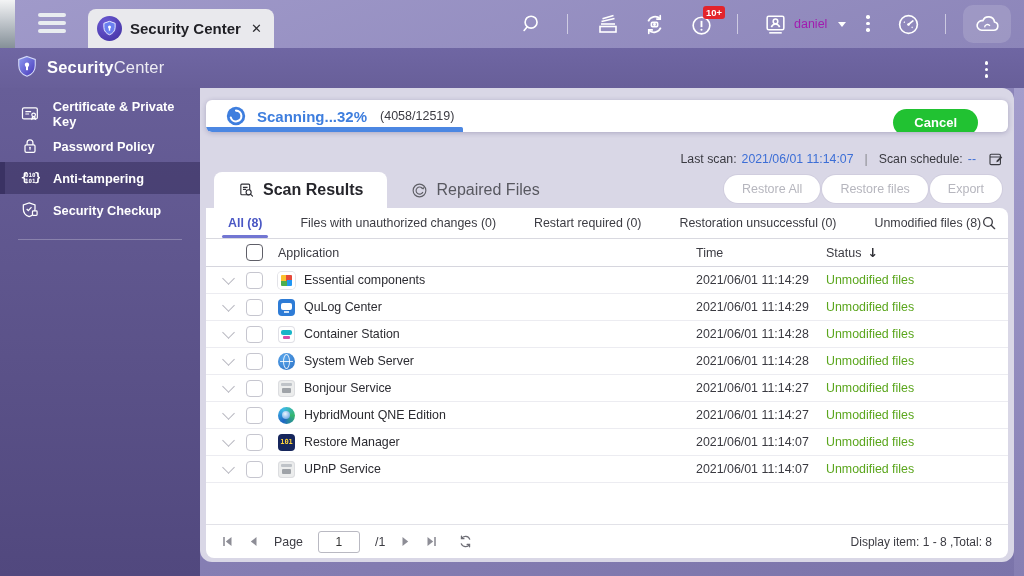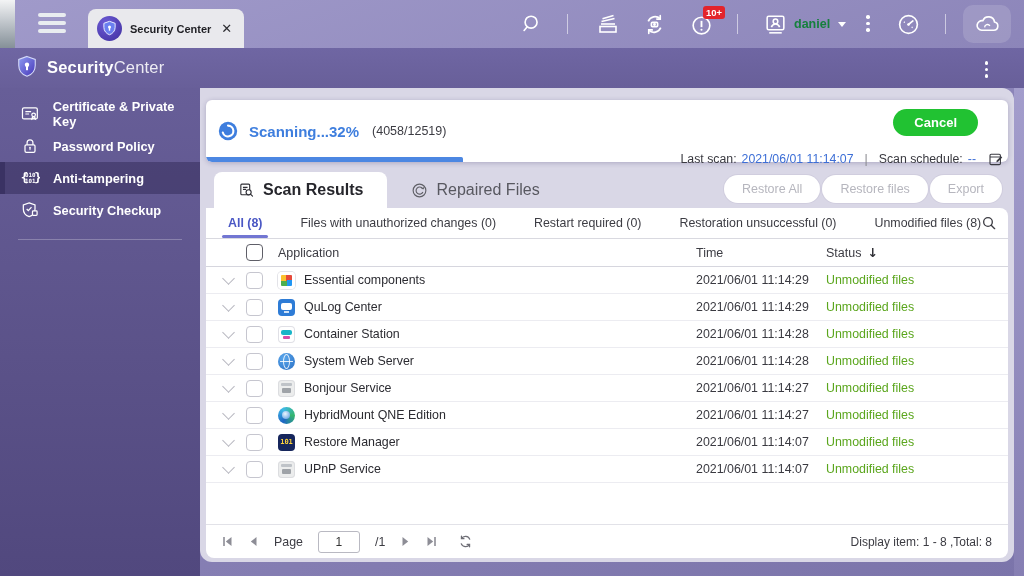--- a/index.html
+++ b/index.html
@@ -14,27 +14,27 @@
   .taskbar{position:absolute;left:0;top:0;width:1024px;height:48px;
     background:linear-gradient(100deg,#17242d 0%,#0c151c 40%,#07ate 0,#060a0e 100%);z-index:6}
   .edge-strip{position:absolute;left:0;top:0;width:15px;height:48px;
     background:linear-gradient(180deg,#f3f4f5 0%,#c7ccd1 40%,#859098 100%)}
   .hamburger{position:absolute;left:38px;top:13px;display:flex;flex-direction:column;gap:4px;cursor:pointer}
   .hamburger i{width:28px;height:4px;background:#e9edf0;border-radius:2px}
   .task-tab{position:absolute;left:88px;top:9px;height:39px;background:#e9e9ed;border-radius:8px 8px 0 0;
     display:flex;align-items:center;gap:8px;padding:0 12px 0 9px}
   .tab-shield{width:25px;height:25px;border-radius:50%;background:radial-gradient(circle at 35% 30%,#6d5bd6,#3f2f9e);
     display:flex;align-items:center;justify-content:center}
-  .task-tab .lbl{font-size:11px;color:#1f1f24;font-weight:bold}
+  .task-tab .lbl{font-size:15px;color:#1f1f24;font-weight:bold}
   .task-tab .x{font-size:13px;color:#2b2b30;font-weight:bold;margin-left:2px;cursor:pointer}
   .tb-ic{position:absolute;cursor:pointer}
   .tb-div{position:absolute;width:1px;height:20px;top:14px;background:rgba(255,255,255,.55)}
   .badge{position:absolute;top:-6px;left:14px;background:#e3242b;color:#fff;font-size:9.5px;font-weight:bold;
     border-radius:3px;padding:1px 3px;line-height:11px}
-  .user-name{position:absolute;left:794px;top:17px;color:#15803d;font-size:12.5px;font-weight:bold}
+  .user-name{position:absolute;left:794px;top:17px;color:#a21caf;font-size:12.5px;font-weight:normal}
   .caret{position:absolute;left:838px;top:22px;width:0;height:0;border-left:4px solid transparent;
     border-right:4px solid transparent;border-top:5px solid #fff;cursor:pointer}
   .vdots{display:flex;flex-direction:column;gap:3px}
   .vdots i{width:3.5px;height:3.5px;border-radius:50%;background:#fff}
   .cloud-box{position:absolute;left:963px;top:5px;width:48px;height:38px;border-radius:10px;
     background:rgba(255,255,255,.14);display:flex;align-items:center;justify-content:center;cursor:pointer}
 
   
   .win-band{position:absolute;left:0;top:48px;width:1024px;height:40px;
     background:linear-gradient(180deg,#6f66a3,#685f99)}
@@ -54,22 +54,22 @@
   .side-pad{height:10px}
 
   
   .main{position:absolute;left:200px;top:88px;width:814px;height:474px;background:#d9d7e6;
     border-radius:0 12px 12px 12px}
   .desk-right{position:absolute;left:1014px;top:88px;width:10px;height:488px;
     background:linear-gradient(180deg,#a39dcc,#867fb3)}
   .desk-bottom{position:absolute;left:200px;top:562px;width:824px;height:14px;
     background:linear-gradient(90deg,#6b62a0,#9furple 0,#958fc1 100%)}
 
-  .scan-card{position:absolute;left:6px;top:12px;right:6px;height:62px;background:#fff;border-radius:6px;
-    box-shadow:0 1px 5px rgba(40,30,90,.25);display:flex;align-items:center;padding-left:12px;gap:11px;overflow:hidden}
+  .scan-card{position:absolute;left:6px;top:12px;right:6px;height:32px;background:#fff;border-radius:6px;
+    box-shadow:0 1px 5px rgba(40,30,90,.25);display:flex;align-items:center;padding-left:20px;gap:11px;overflow:hidden}
   .scan-title{font-size:15px;font-weight:bold;color:#3e7ede}
   .scan-detail{font-size:12.5px;color:#3c3c43;margin-left:2px}
   .cancel-btn{position:absolute;right:30px;top:9px;height:27px;padding:0 21px;border:none;border-radius:14px;
     background:#21c232;color:#fff;font-size:13px;font-weight:bold;font-family:inherit;cursor:pointer;display:flex;align-items:center}
   .progress-fill{position:absolute;left:0;bottom:0;height:5px;background:#4c87e2;border-radius:0 2px 0 6px}
 
   .scan-info{position:absolute;top:63px;right:10px;display:flex;align-items:center;gap:5px;font-size:12.3px;color:#3a3a41}
   .scan-info .v{color:#3c6ed6}
   .scan-info .sep{color:#8a8a90;margin:0 6px}
 

